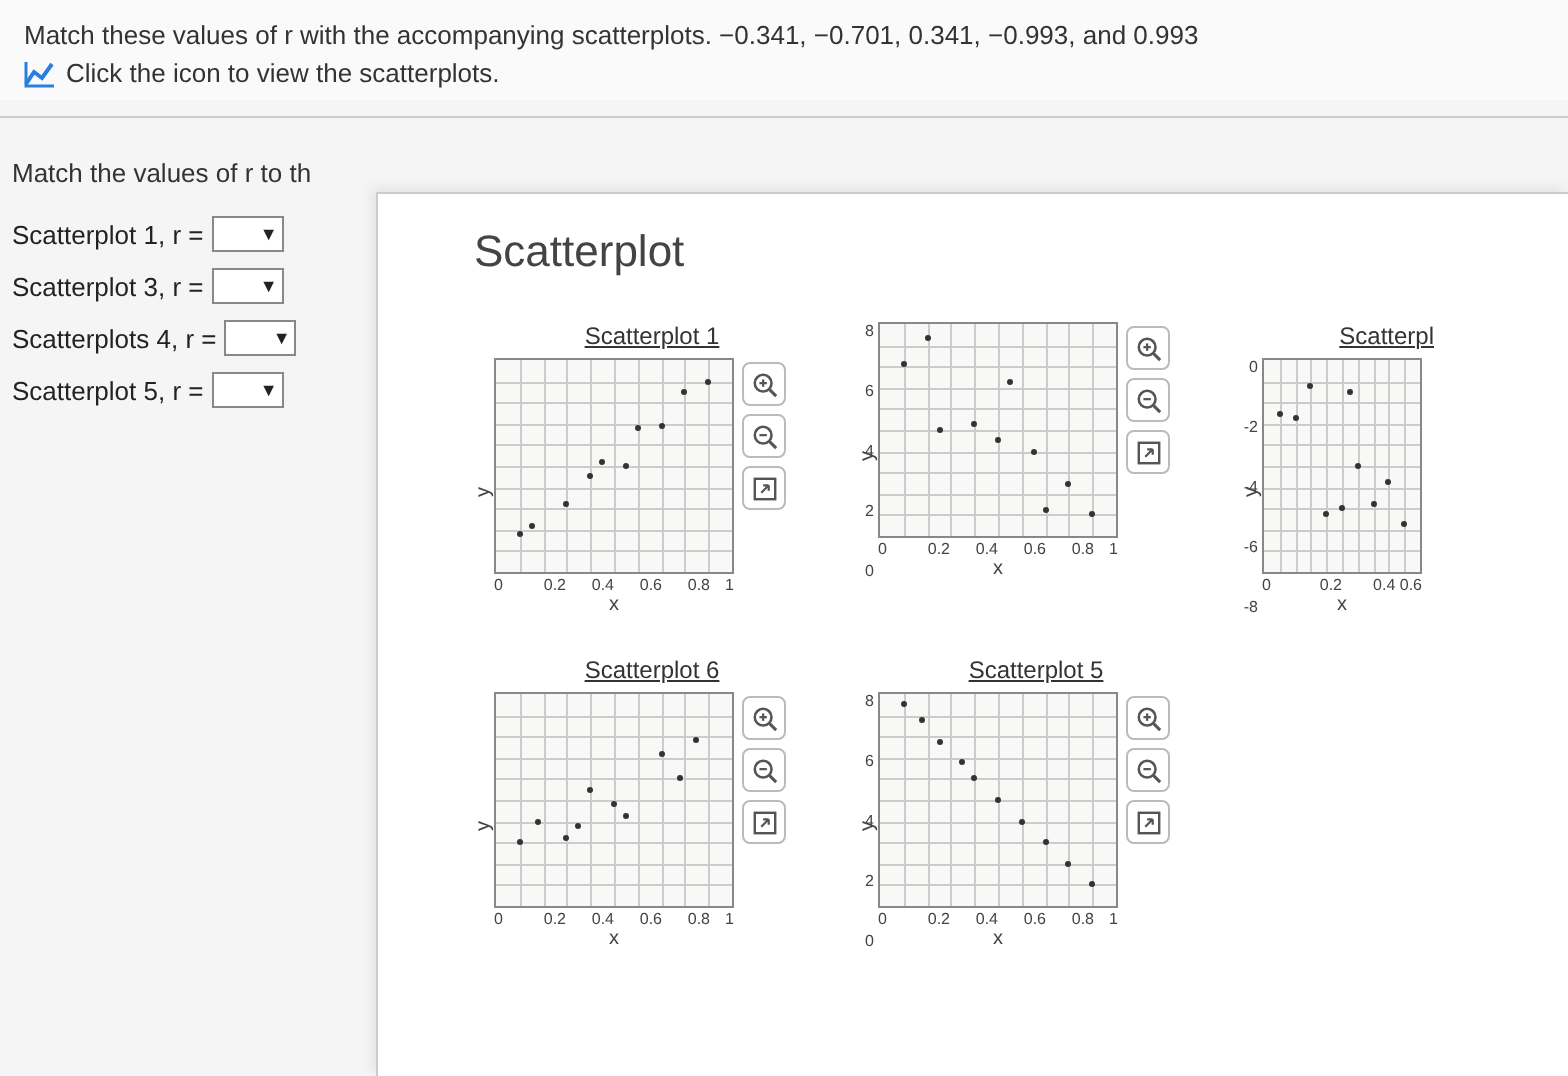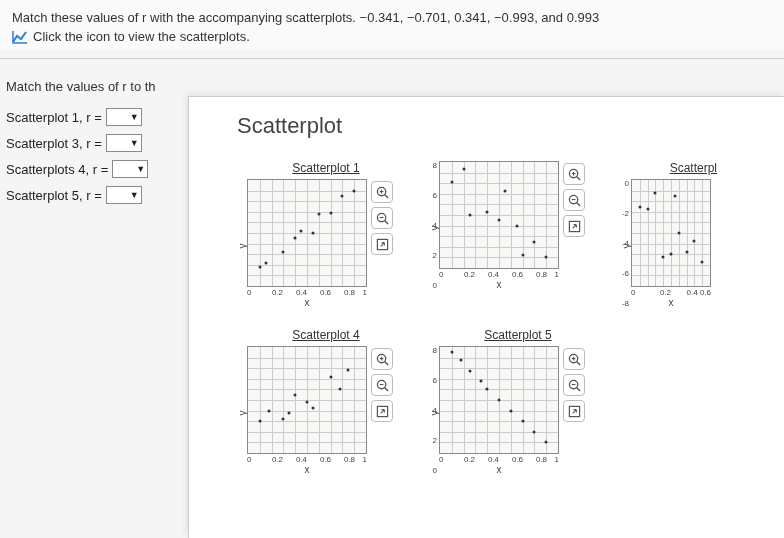--- a/index.html
+++ b/index.html
@@ -296,21 +296,21 @@
               <span>0.2</span>
               <span>0.4</span>
               <span>0.6</span>
             </div>
           <div class="axis-x-label">x</div>
         </div>
       </div>
     </div>
 
     <div class="plot-block row2">
-      <div class="plot-title">Scatterplot 4</div>
+      <div class="plot-title">Scatterplot 6</div>
       <div class="plot-body">
         <div class="axis-y-label">y</div>
         <div class="chart-area">
           <div class="chart">
               <div class="gridline-v" style="left: 10%;"></div>
               <div class="gridline-h" style="top: 10%;"></div>
               <div class="gridline-v" style="left: 20%;"></div>
               <div class="gridline-h" style="top: 20%;"></div>
               <div class="gridline-v" style="left: 30%;"></div>
               <div class="gridline-h" style="top: 30%;"></div>

